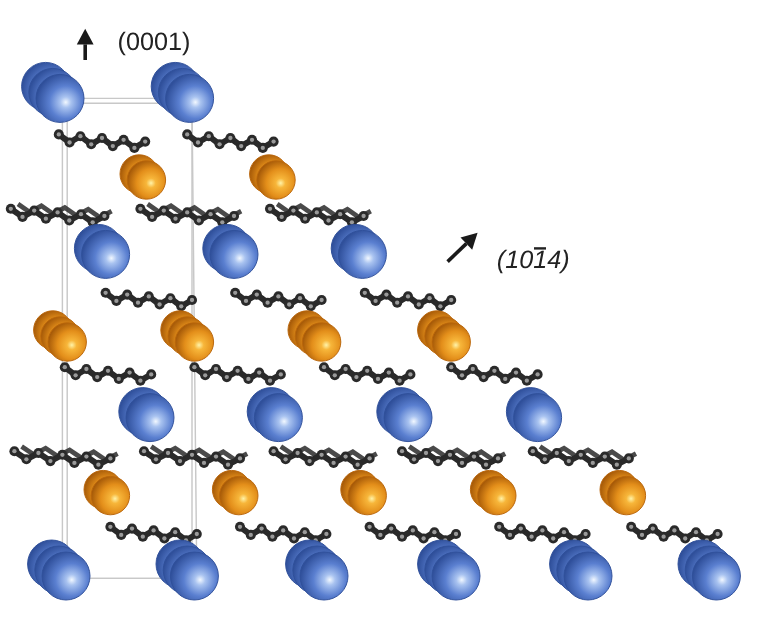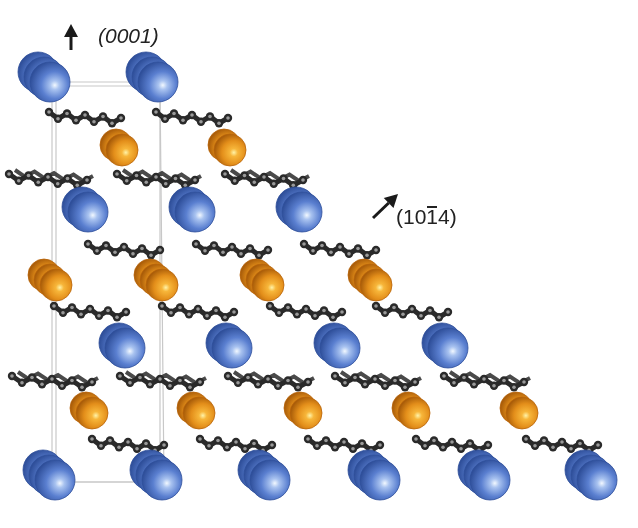--- a/index.html
+++ b/index.html
@@ -626,16 +626,16 @@
         <line x1="71" y1="50" x2="71" y2="37" stroke="#1a1a1a" stroke-width="3"></line>
         <polygon points="71,24 78,37 64,37" fill="#1a1a1a"></polygon>
       </g>
       <g>
         <line x1="373" y1="218" x2="388.6219648265976" y2="203.00291376646626" stroke="#1a1a1a" stroke-width="3"></line>
         <polygon points="398,194 393.4696876239256,208.05262501368293 383.7742420292696,197.9532025192496" fill="#1a1a1a"></polygon>
       </g>
     </g>
 </svg>
 
-<div class="label" style="left:98px; top:24px;font-style:italic;">(0001)</div>
-<div class="label" style="left:396px; top:205px;">
+<div class="label" style="left:98px; top:24px;">(0001)</div>
+<div class="label" style="left:414px; top:205px;font-style:italic;">
   <span>(10</span><span class="bar-over">1</span><span>4)</span>
 </div>
 
 </body></html>

